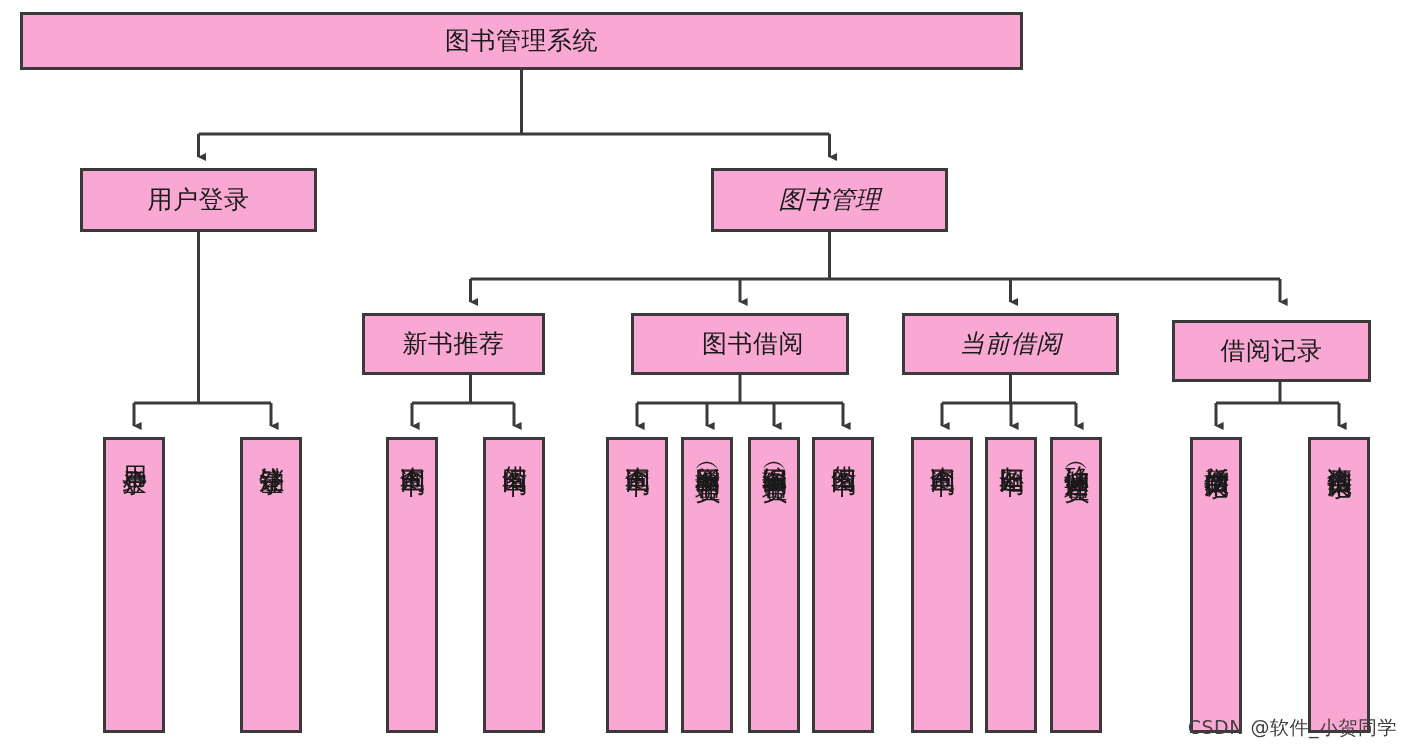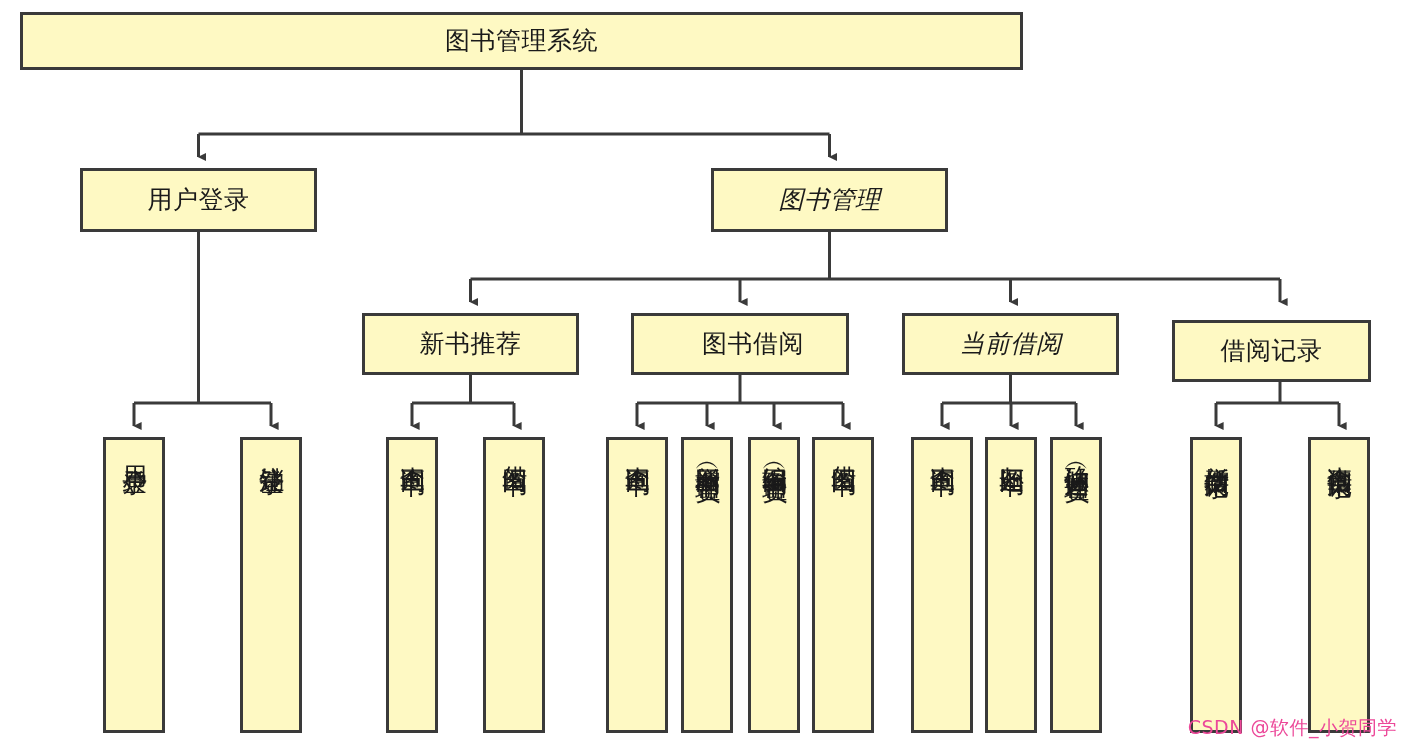--- a/index.html
+++ b/index.html
@@ -23,21 +23,21 @@
     left: 0;
     top: 0;
     width: 1405px;
     height: 747px;
     pointer-events: none;
   }
   .node {
     position: absolute;
     box-sizing: border-box;
     border: 3px solid #3a3a3a;
-    background: #fef9c3;
+    background: #f9a8d4;
     display: flex;
     align-items: center;
     justify-content: center;
     color: #1a1a1a;
     z-index: 2;
   }
   .node .label {
     display: block;
     text-align: center;
     line-height: 1.18;
@@ -61,21 +61,21 @@
     font-size: 25px;
     line-height: 1.05;
     letter-spacing: 2px;
     white-space: nowrap;
   }
   .watermark {
     position: absolute;
     right: 8px;
     bottom: 6px;
     font-size: 19px;
-    color: #ec4899;
+    color: #404040;
     letter-spacing: 0.5px;
     z-index: 5;
     white-space: nowrap;
     font-family: "DejaVu Sans", "Liberation Sans", sans-serif;
   }
 </style>
 </head>
 <body>
 
 <div id="canvas">
@@ -126,21 +126,21 @@
   <div id="nodes-layer">
       <div class="node horiz root" style="left: 20px; top: 12px; width: 1003px; height: 58px;">
         <span class="label">图书管理系统</span>
       </div>
       <div class="node horiz" style="left: 80px; top: 168px; width: 237px; height: 64px;">
         <span class="label">用户登录</span>
       </div>
       <div class="node horiz" style="left: 711px; top: 168px; width: 237px; height: 64px; font-style: italic;">
         <span class="label">图书管理</span>
       </div>
-      <div class="node horiz" style="left: 362px; top: 313px; width: 217px; height: 62px;">
+      <div class="node horiz" style="left: 362px; top: 313px; width: 183px; height: 62px;">
         <span class="label">新书推荐</span>
       </div>
       <div class="node horiz" style="left: 631px; top: 313px; width: 218px; height: 62px; padding-left: 26px;">
         <span class="label">图书借阅</span>
       </div>
       <div class="node horiz" style="left: 902px; top: 313px; width: 217px; height: 62px; font-style: italic;">
         <span class="label">当前借阅</span>
       </div>
       <div class="node horiz" style="left: 1172px; top: 320px; width: 199px; height: 62px;">
         <span class="label">借阅记录</span>

